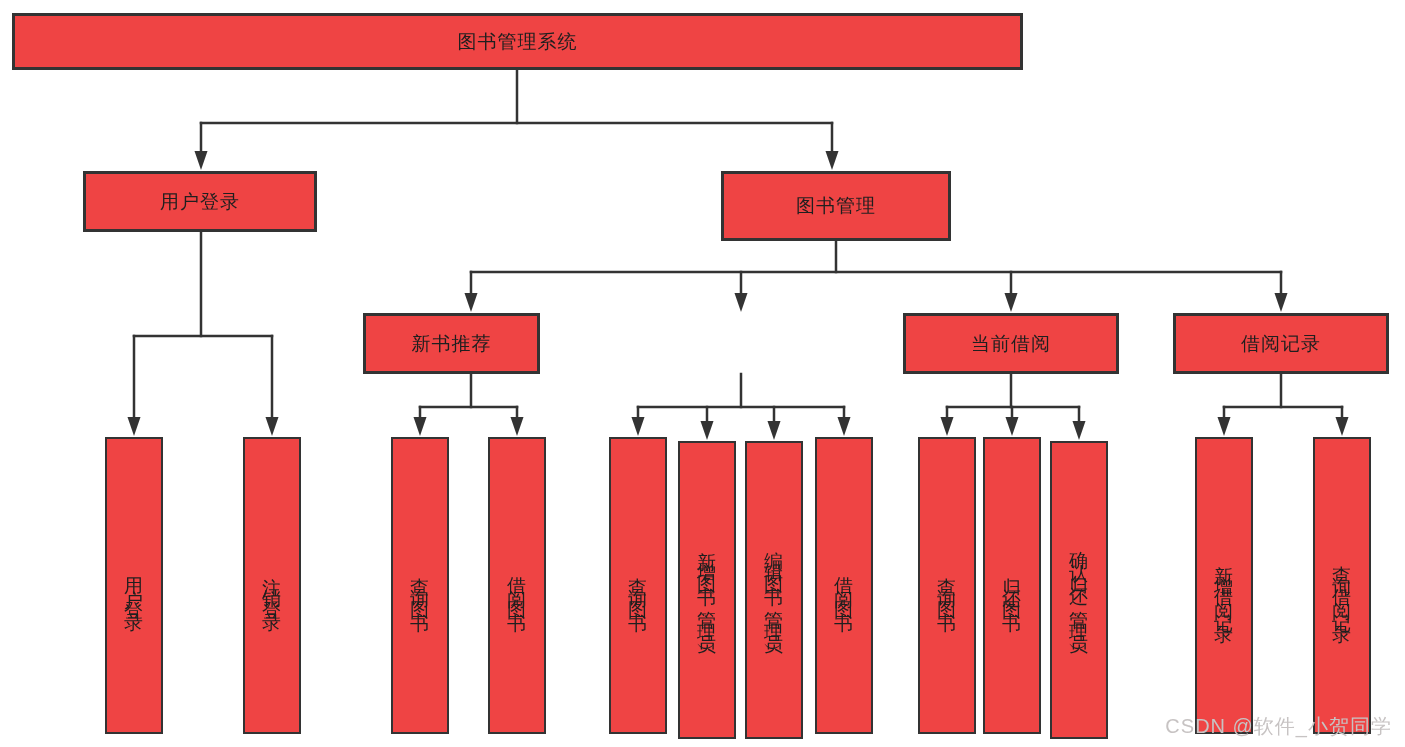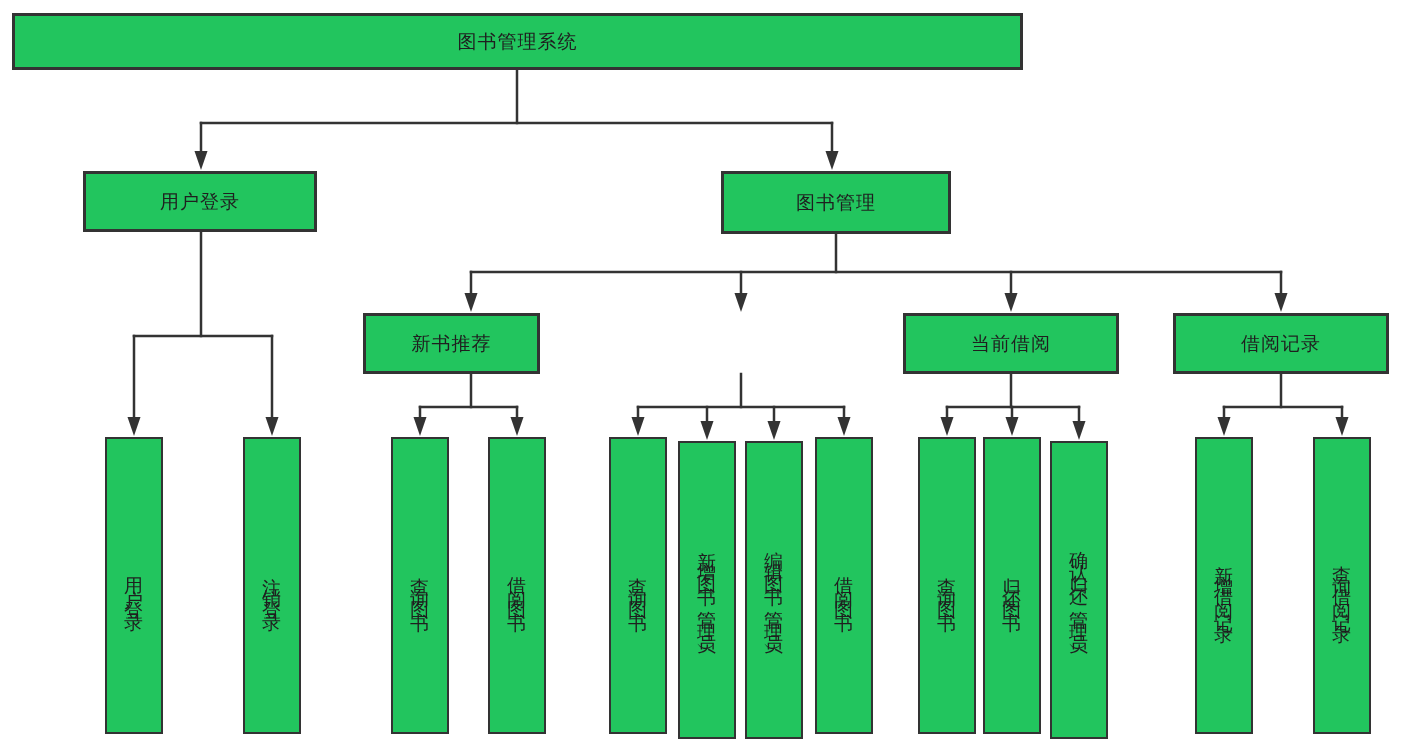--- a/index.html
+++ b/index.html
@@ -21,21 +21,21 @@
   }
   .connector{
     position:absolute;left:0;top:0;
     color:var(--line);
     z-index:1;
   }
   .box{
     position:absolute;
     box-sizing:border-box;
     border:3px solid var(--box-border);
-    background:#22c55e;
+    background:#ef4444;
     display:flex;
     align-items:center;
     justify-content:center;
     font-size:19px;
     color:var(--text);
     z-index:2;
     letter-spacing:1px;
   }
   .leaf{border-width:2.5px;}
   .vtext{
@@ -124,21 +124,21 @@
       <polygon points="1005.5,417 1018.5,417 1012,436"></polygon>
       <polygon points="1072.5,421 1085.5,421 1079,440"></polygon>
       <polygon points="1217.5,417 1230.5,417 1224,436"></polygon>
       <polygon points="1335.5,417 1348.5,417 1342,436"></polygon>
     </g>
   </svg>
 
   <div class="box" style="left:12px;top:13px;width:1011px;height:57px">图书管理系统</div>
 
   <div class="box" style="left:83px;top:171px;width:234px;height:61px">用户登录</div>
-  <div class="box" style="left:721px;top:171px;width:230px;height:63px">图书管理</div>
+  <div class="box" style="left:721px;top:171px;width:230px;height:70px">图书管理</div>
 
   <div class="box" style="left:363px;top:313px;width:177px;height:61px">新书推荐</div>
   <div class="box" style="left:903px;top:313px;width:216px;height:61px">当前借阅</div>
   <div class="box" style="left:1173px;top:313px;width:216px;height:61px">借阅记录</div>
 
   <div class="box leaf" style="left:105px;top:437px;width:58px;height:297px">
     <span class="vtext">用户登录</span>
   </div>
   <div class="box leaf" style="left:243px;top:437px;width:58px;height:297px">
     <span class="vtext">注销登录</span>
@@ -174,14 +174,15 @@
     <span class="vtext">确认归还（管理员）</span>
   </div>
 
   <div class="box leaf" style="left:1195px;top:437px;width:58px;height:297px">
     <span class="vtext">新增借阅记录</span>
   </div>
   <div class="box leaf" style="left:1313px;top:437px;width:58px;height:297px">
     <span class="vtext">查询借阅记录</span>
   </div>
 
+  <div class="watermark">CSDN @软件_小贺同学</div>
 
 </div>
 
 </body></html>

